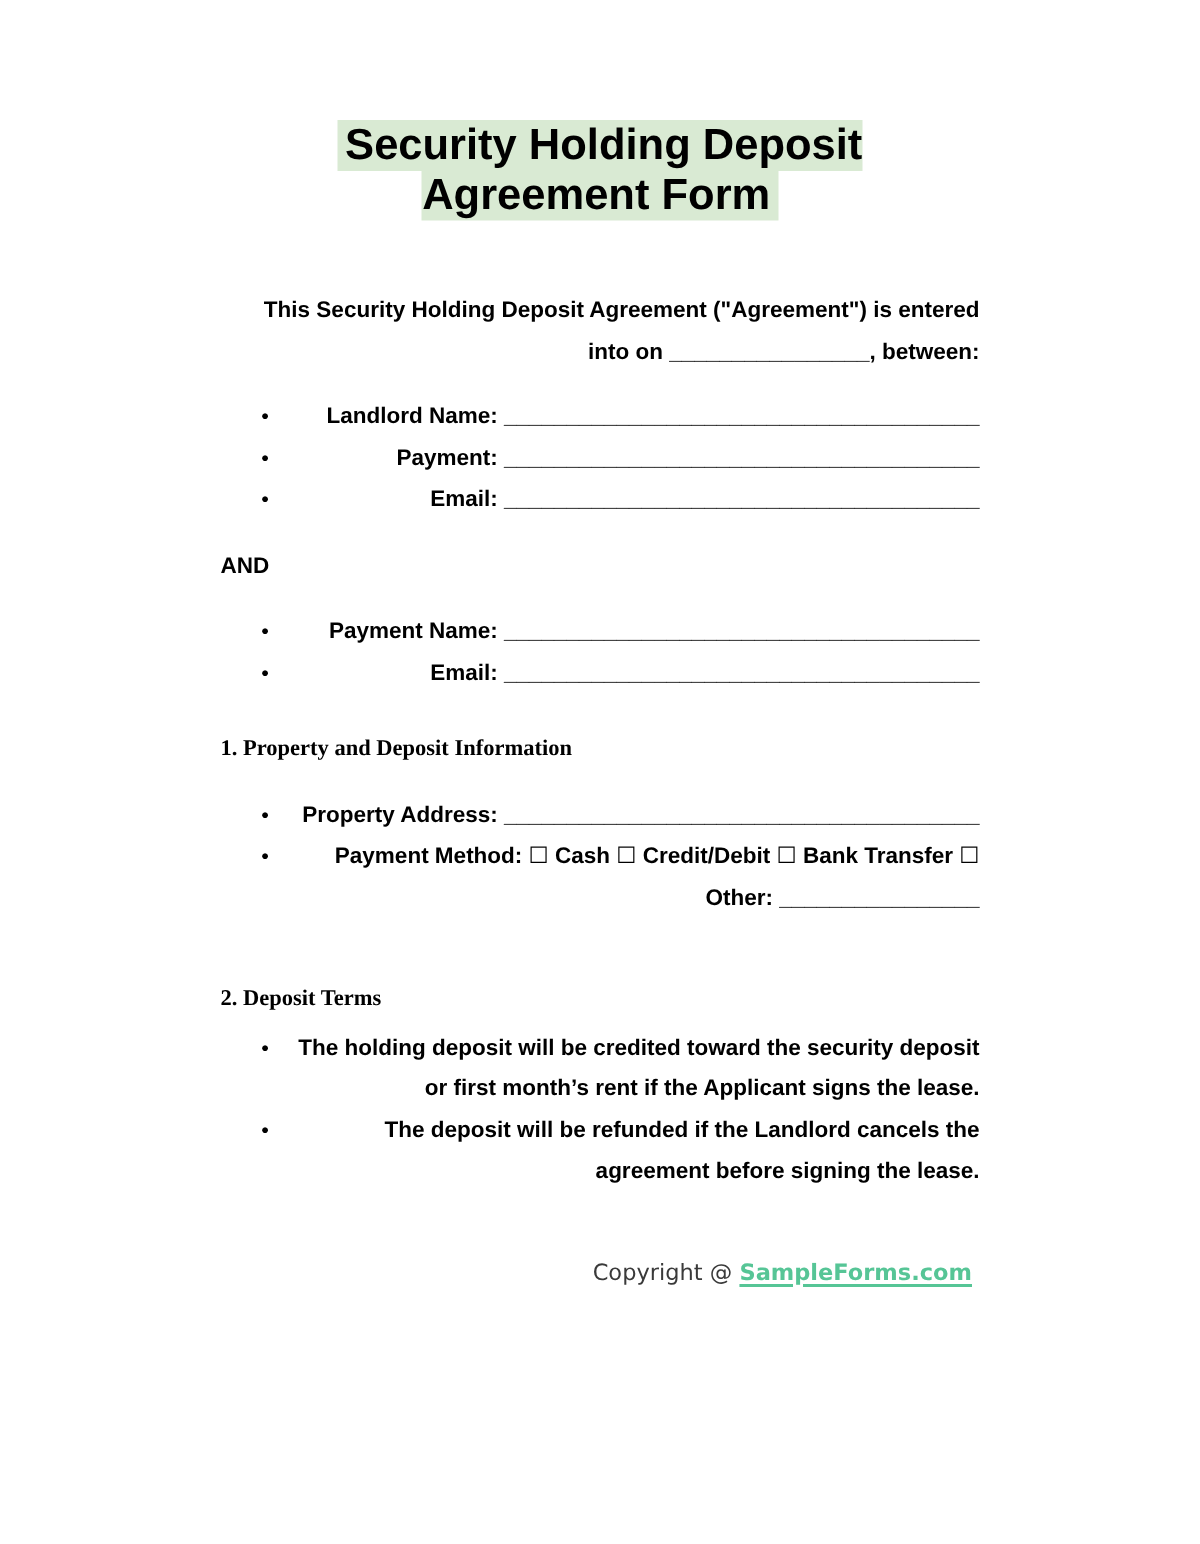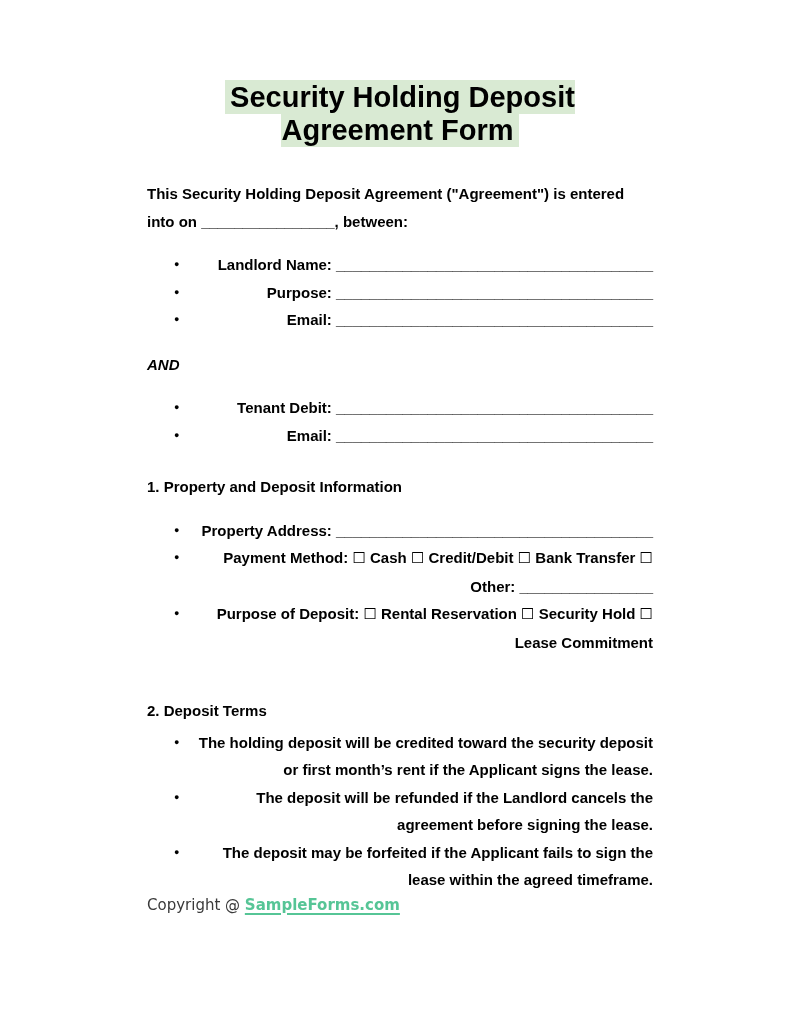--- a/index.html
+++ b/index.html
@@ -21,27 +21,27 @@
     line-height: 33px;
     text-align: center;
     font-weight: 700;
     letter-spacing: 0;
   }
   .hl {
     background: #d9ead3;
     padding: 1px 5px;
   }
   p.intro {
-    margin: 33px 0 0 0;
+    margin: 46px 0 0 0;
     line-height: 27.5px;
+    text-align: right;
   }
   p.connector {
     margin: 17px 0 0 0;
     line-height: 27.5px;
-    font-style: italic;
   }
   ul.doc-list {
     list-style: none;
     margin: 16px 0 0 0;
     padding: 0 0 0 48px;
     text-align: right;
   }
   ul.doc-list li {
     position: relative;
     line-height: 27.5px;
@@ -52,26 +52,29 @@
     left: -21px;
     top: 0;
     font-size: 9px;
     line-height: 27.5px;
   }
   h2.section-heading {
     margin: 24px 0 0 0;
     font-size: 15px;
     line-height: 27.5px;
     font-weight: 700;
+    font-family: Liberation Serif, serif;
   }
   h2.section-heading.terms { margin-top: 41px; }
   ul.doc-list.terms-list { margin-top: 4px; }
   .checkbox-glyph { font-family: "DejaVu Sans", sans-serif; }
   .footer {
+    margin-top: 42px;
     padding-right: 5px;
+    text-align: right;
     font-family: "DejaVu Sans", sans-serif;
     font-weight: 400;
     font-size: 15px;
     color: #3a3a3a;
     line-height: 22px;
   }
   .footer a {
     color: #56c596;
     font-weight: 700;
     text-decoration: underline;
@@ -84,45 +87,43 @@
 <body>
 
 <div class="doc">
 
   <h1 class="title"><span class="hl">Security Holding Deposit Agreement Form</span></h1>
 
   <p class="intro">This Security Holding Deposit Agreement ("Agreement") is entered into on ________________, between:</p>
 
   <ul class="doc-list">
     <li><span>Landlord Name:</span> <span>______________________________________</span></li>
-    <li><span>Purpose:</span> <span>______________________________________</span></li>
+    <li><span>Payment:</span> <span>______________________________________</span></li>
     <li><span>Email:</span> <span>______________________________________</span></li>
   </ul>
 
   <p class="connector">AND</p>
 
   <ul class="doc-list">
-    <li><span>Tenant Debit:</span> <span>______________________________________</span></li>
+    <li><span>Payment Name:</span> <span>______________________________________</span></li>
     <li><span>Email:</span> <span>______________________________________</span></li>
   </ul>
 
   <h2 class="section-heading">1. Property and Deposit Information</h2>
 
   <ul class="doc-list">
     <li><span>Property Address:</span> <span>______________________________________</span></li>
     <li><span>Payment Method:</span> <span class="checkbox-glyph">☐</span> <span>Cash</span> <span class="checkbox-glyph">☐</span> <span>Credit/Debit</span> <span class="checkbox-glyph">☐</span> <span>Bank Transfer</span> <span class="checkbox-glyph">☐</span> <span>Other:</span> <span>________________</span></li>
-    <li><span>Purpose of Deposit:</span> <span class="checkbox-glyph">☐</span> <span>Rental Reservation</span> <span class="checkbox-glyph">☐</span> <span>Security Hold</span> <span class="checkbox-glyph">☐</span> <span>Lease Commitment</span></li>
   </ul>
 
   <h2 class="section-heading terms">2. Deposit Terms</h2>
 
   <ul class="doc-list terms-list">
     <li>The holding deposit will be credited toward the security deposit or first month’s rent if the Applicant signs the lease.</li>
     <li>The deposit will be refunded if the Landlord cancels the agreement before signing the lease.</li>
-    <li>The deposit may be forfeited if the Applicant fails to sign the lease within the agreed timeframe.</li>
   </ul>
 
   <div class="footer">
     <span>Copyright @</span>
     <a href="#">SampleForms.com</a>
   </div>
 
 </div>
 
 </body></html>

